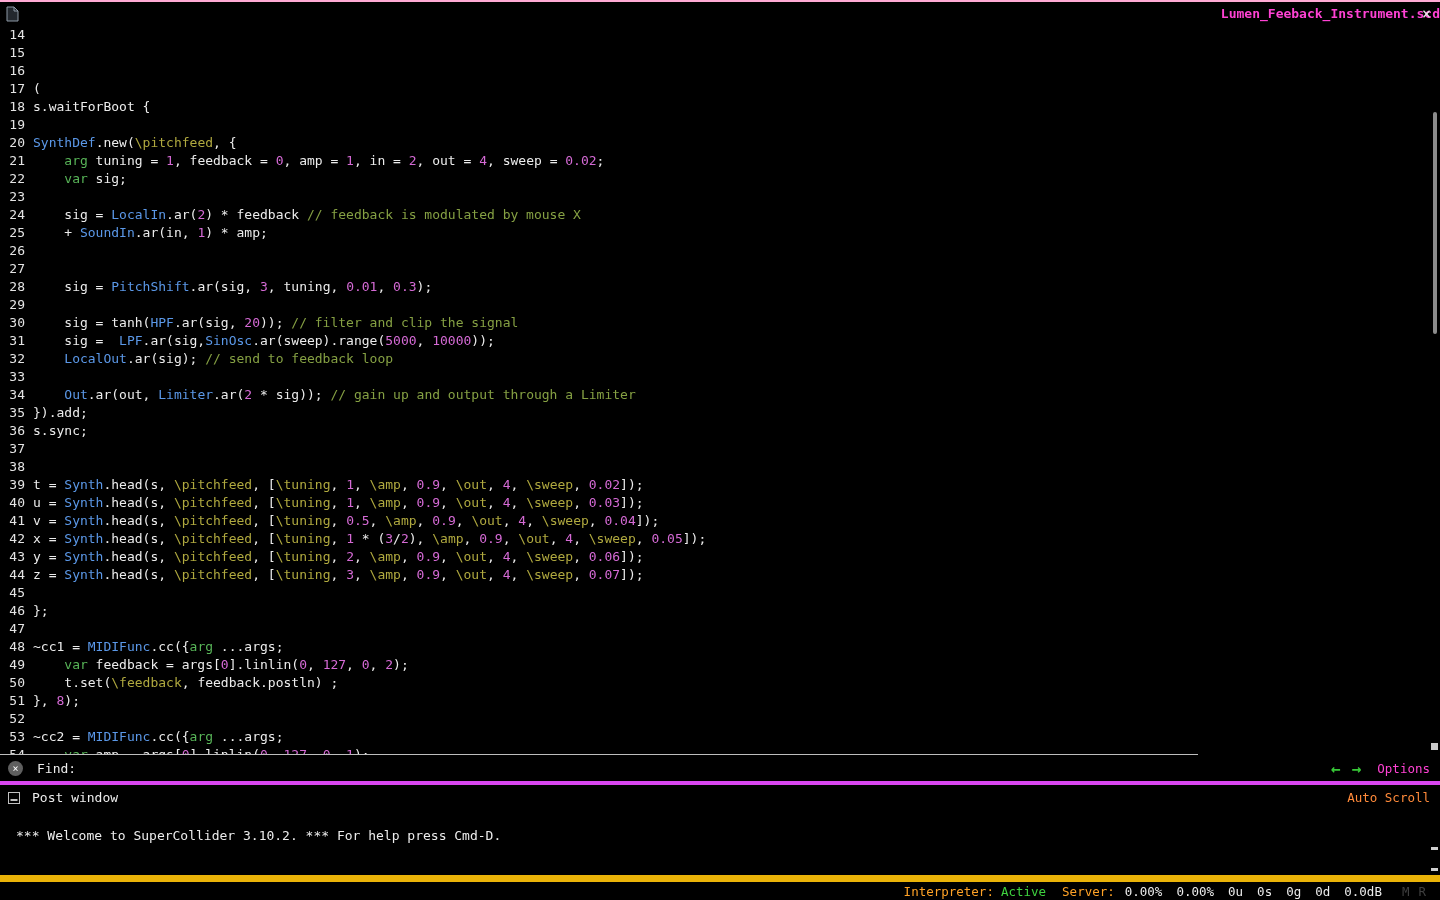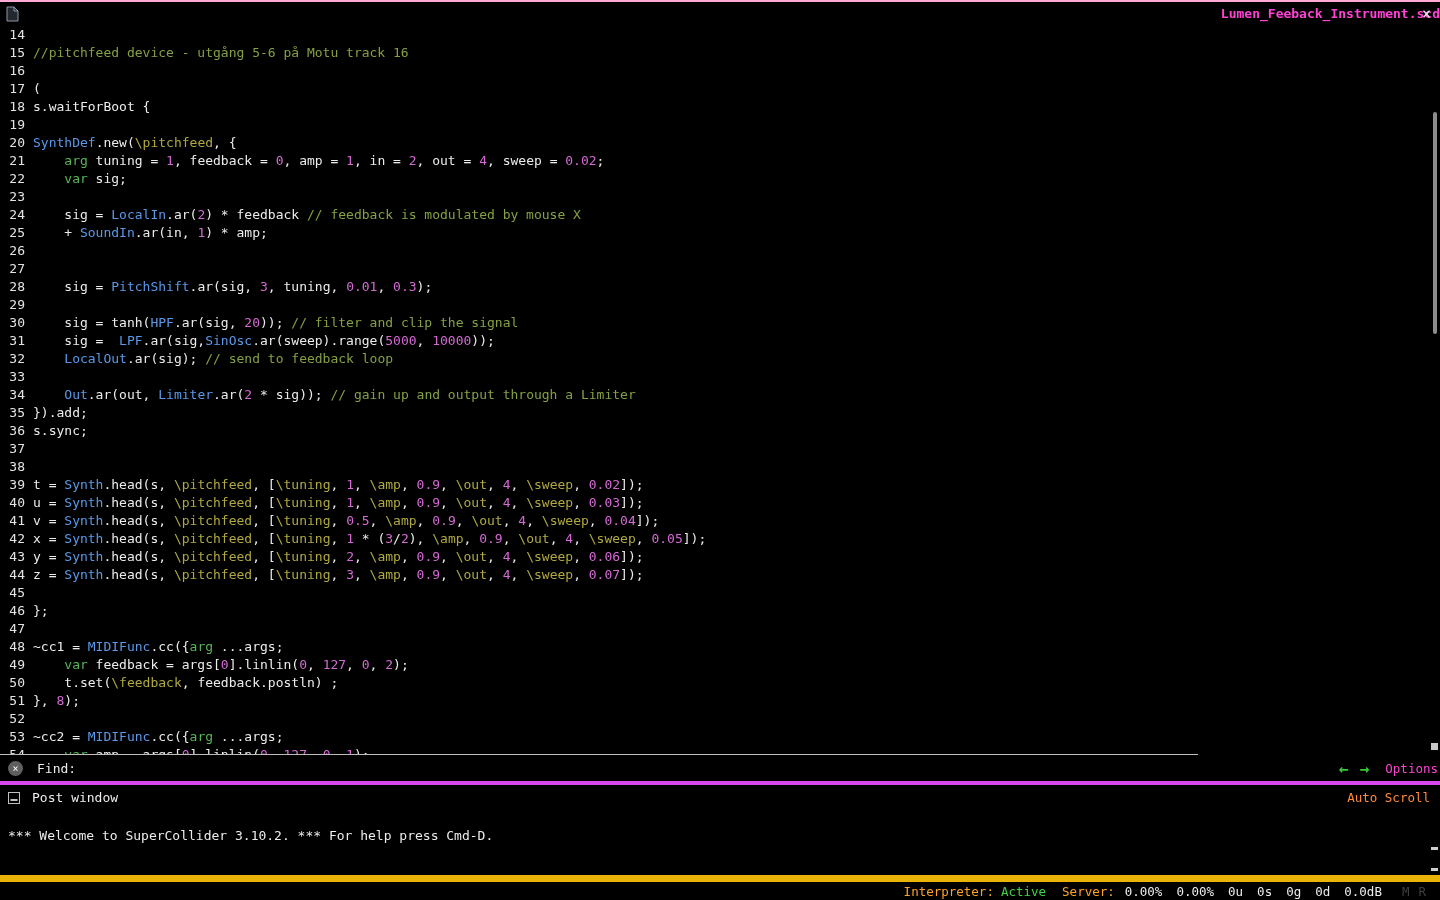--- a/index.html
+++ b/index.html
@@ -45,30 +45,30 @@
                 background:#5f5f5f; color:#fff; font-size:10px; line-height:15px;
                 text-align:center; flex:none; cursor:default; }
   .find-label { margin-left:14px; flex:none; }
   .find-input { flex:1; margin-left:10px; background:transparent; border:none; outline:none;
                 color:#fff; font-family:inherit; font-size:13px; }
   .find-prev, .find-next { color:var(--color-find-arrow,#37c837); font-size:16px;
                            font-weight:bold; flex:none; cursor:default; }
   .find-prev { margin-right:11px; }
   .find-next { margin-right:16px; }
   .find-options { color:var(--color-options-link,#ff42d4); font-size:12.5px;
-                  margin-right:2px; flex:none; cursor:default; }
+                  margin-right:10px; flex:none; cursor:default; }
 
   
   .post-header { position:absolute; top:781px; left:0; right:0; height:29px;
                  border-top:4px solid #d946ef; display:flex; align-items:center; }
   .post-icon { margin-left:8px; flex:none; display:inline-flex; }
   .post-title { margin-left:12px; flex:none; }
   .auto-scroll { margin-left:auto; margin-right:10px; color:var(--color-auto-scroll,#ff8a3a);
                  font-size:12.5px; flex:none; cursor:default; }
-  .post-content { position:absolute; top:810px; left:0; right:0; height:65px;
+  .post-content { position:absolute; top:810px; left:8px; right:0; height:65px;
                   padding:18px 8px 0 8px; overflow:hidden; }
   .post-scroll { position:absolute; right:2px; top:845px; width:8px; height:28px; }
   .post-scroll .dash { position:absolute; right:0; width:7px; height:3px; background:#cfcfcf; }
   .post-scroll .dash.top { top:2px; }
   .post-scroll .dash.bottom { bottom:2px; }
 
   
   .statusbar { position:absolute; top:875px; left:0; right:0; height:25px;
                border-top:7px solid #eab308; display:flex; align-items:center;
                justify-content:flex-end; font-size:12.5px; padding-right:5px; }
@@ -91,21 +91,21 @@
       <path d="M8 1 v4 h4" fill="none" stroke="#8d98a5" stroke-width="1"></path>
     </svg>
   </span>
   <span class="title">Lumen_Feeback_Instrument.scd</span>
   <span class="win-close">×</span>
 </div>
 
 <div class="editor">
   <div id="code-area">
       <div class="line"><span class="ln">14</span><span class="code"></span></div>
-      <div class="line"><span class="ln">15</span><span class="code"><span class="tok-c">//pitchfeed device - utgång 5-6 på Motu track 16</span></span></div>
+      <div class="line"><span class="ln">15</span></div>
       <div class="line"><span class="ln">16</span><span class="code"></span></div>
       <div class="line"><span class="ln">17</span><span class="code"><span class="tok-t">(</span></span></div>
       <div class="line"><span class="ln">18</span><span class="code"><span class="tok-t">s.waitForBoot {</span></span></div>
       <div class="line"><span class="ln">19</span><span class="code"></span></div>
       <div class="line"><span class="ln">20</span><span class="code"><span class="tok-cl">SynthDef</span><span class="tok-t">.new(</span><span class="tok-sym">\pitchfeed</span><span class="tok-t">, {</span></span></div>
       <div class="line"><span class="ln">21</span><span class="code"><span class="tok-t">    </span><span class="tok-k">arg</span><span class="tok-t"> tuning = </span><span class="tok-n">1</span><span class="tok-t">, feedback = </span><span class="tok-n">0</span><span class="tok-t">, amp = </span><span class="tok-n">1</span><span class="tok-t">, in = </span><span class="tok-n">2</span><span class="tok-t">, out = </span><span class="tok-n">4</span><span class="tok-t">, sweep = </span><span class="tok-n">0.02</span><span class="tok-t">;</span></span></div>
       <div class="line"><span class="ln">22</span><span class="code"><span class="tok-t">    </span><span class="tok-k">var</span><span class="tok-t"> sig;</span></span></div>
       <div class="line"><span class="ln">23</span><span class="code"></span></div>
       <div class="line"><span class="ln">24</span><span class="code"><span class="tok-t">    sig = </span><span class="tok-cl">LocalIn</span><span class="tok-t">.ar(</span><span class="tok-n">2</span><span class="tok-t">) * feedback </span><span class="tok-c">// feedback is modulated by mouse X</span></span></div>
       <div class="line"><span class="ln">25</span><span class="code"><span class="tok-t">    + </span><span class="tok-cl">SoundIn</span><span class="tok-t">.ar(in, </span><span class="tok-n">1</span><span class="tok-t">) * amp;</span></span></div>

